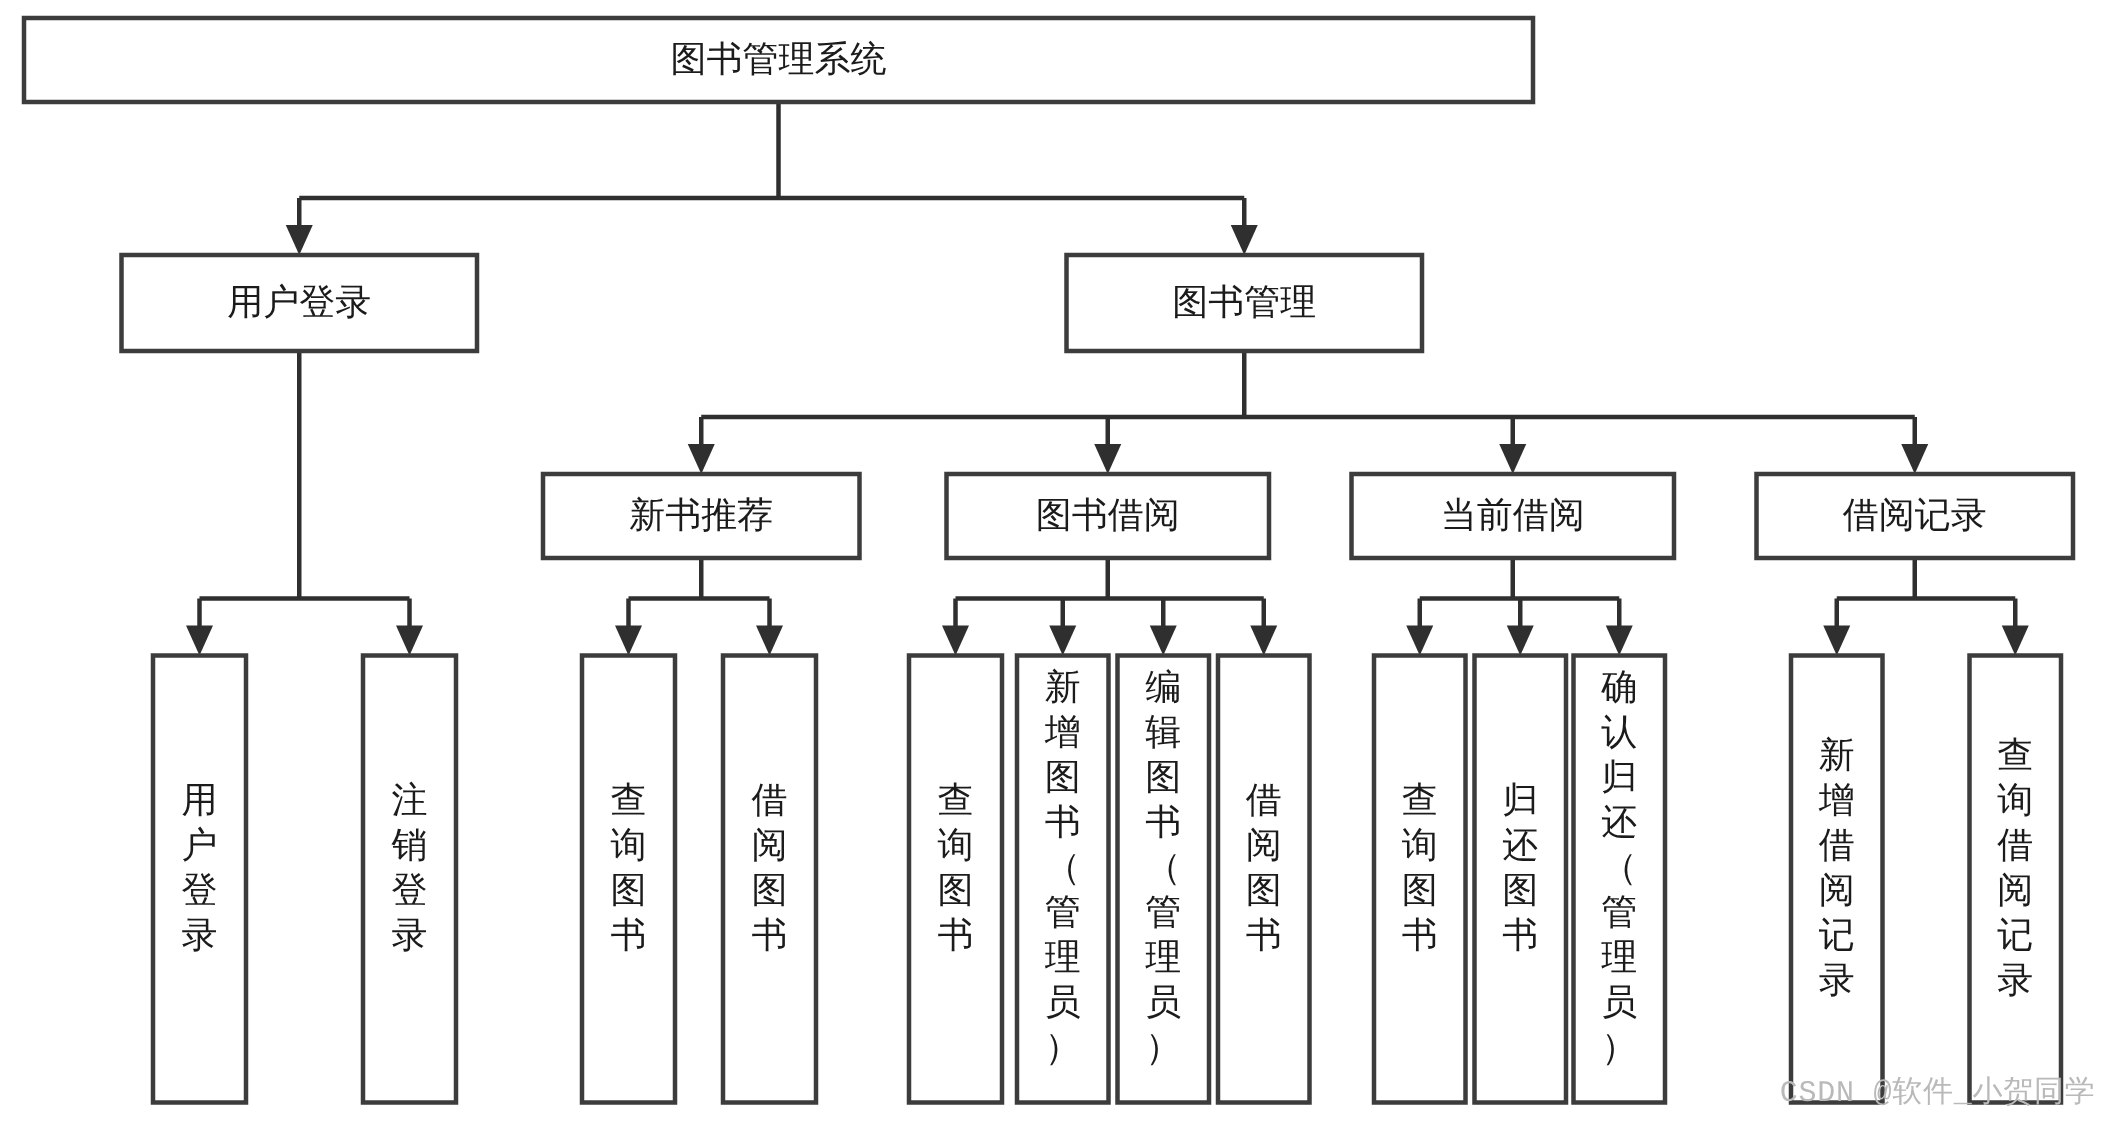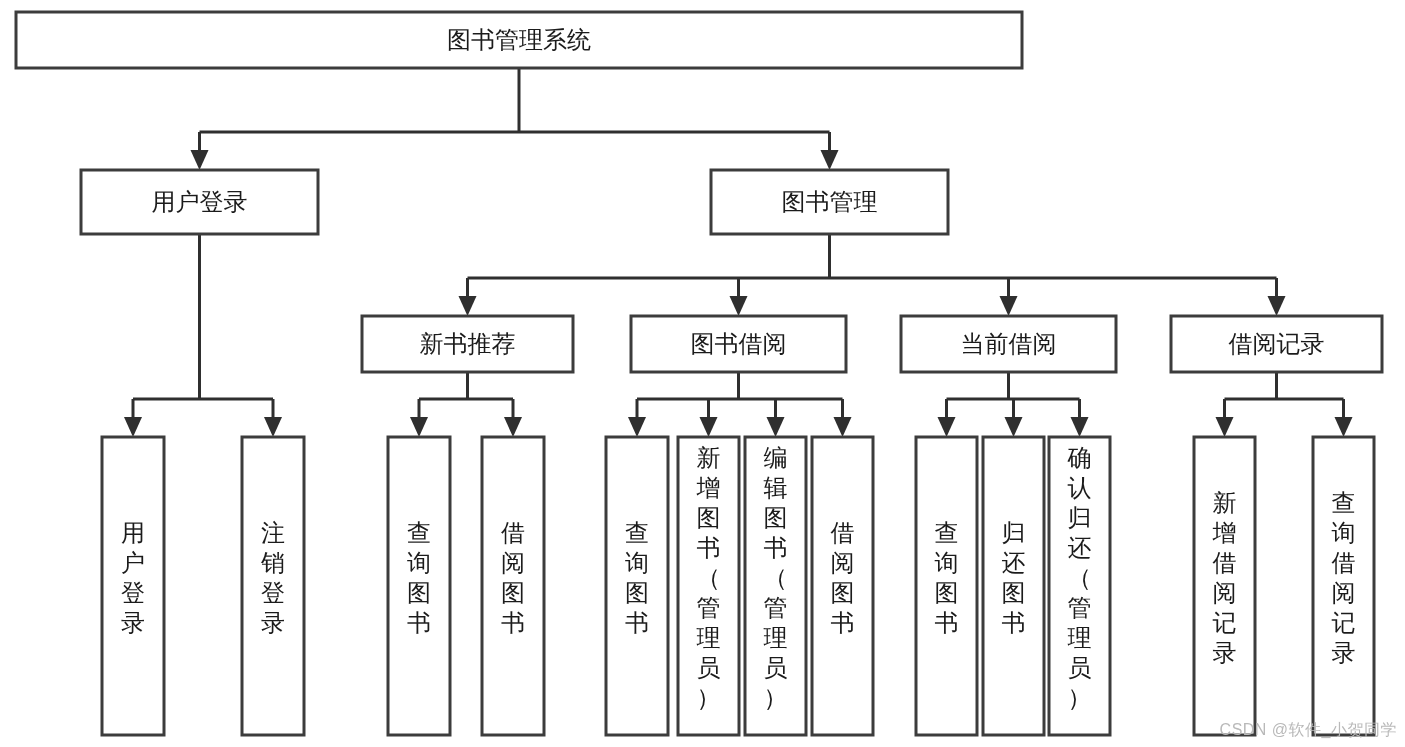--- a/index.html
+++ b/index.html
@@ -8,21 +8,21 @@
   #diagram-root{position:relative;width:1405px;height:747px;background:#fff;}
   svg#flow{position:absolute;left:0;top:0;width:1405px;height:747px;}
   .node-rect{fill:#ffffff;stroke:#3c3c3c;stroke-width:3;}
   .node-label{fill:#1b1b1b;font-family:"DejaVu Sans","Liberation Sans",sans-serif;
               font-size:24px;text-anchor:middle;dominant-baseline:middle;}
   .node-label-v{fill:#1b1b1b;font-family:"DejaVu Sans","Liberation Sans",sans-serif;
                 font-size:24px;}
   .edge{stroke:#2f2f2f;stroke-width:3;fill:none;}
   .arrow-head{fill:#2f2f2f;stroke:none;}
   .watermark{position:absolute;right:8px;bottom:6px;color:#b9b9b9;
-             font-size:16px;font-family:Liberation Sans, sans-serif;
+             font-size:20px;font-family:Liberation Mono, monospace;
              letter-spacing:.5px;white-space:nowrap;}
 </style>
 </head>
 <body>
 
 <div id="diagram-root">
   <svg id="flow" viewBox="0 0 1405 747">
     <g id="edge-layer">
         <g>
           <path d="M519 68 L519 132" class="edge"></path>

